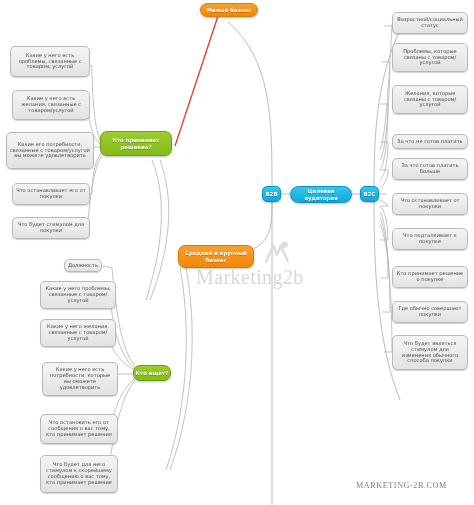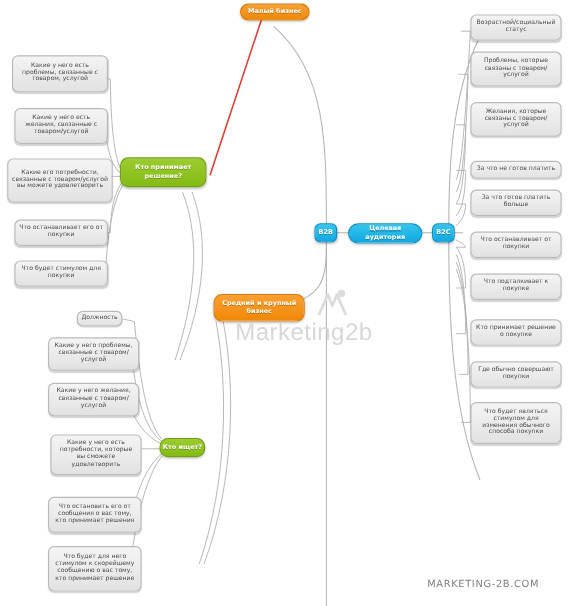--- a/index.html
+++ b/index.html
@@ -68,36 +68,37 @@
     box-shadow:0 1px 2px rgba(0,0,0,0.25);
     text-shadow:0 1px 0 rgba(0,0,0,0.25);
   }
   .blue.pill{border-radius:9px;}
 
   .watermark{
     position:absolute;
     left:196px;top:266px;
     font-size:20px;
     color:#d7d7d7;
-    font-family:Liberation Sans, sans-serif;
+    font-family:Liberation Serif, serif;
     letter-spacing:0.4px;
     user-select:none;
   }
   .wm-logo{
     position:absolute;
     left:262px;top:238px;
     width:30px;height:30px;
     color:#dcdcdc;
   }
   .footer{
     position:absolute;
     left:356px;top:481px;
     font-size:8.2px;
     letter-spacing:0.55px;
     color:#808080;
+    font-family:Liberation Serif, serif;
   }
 </style>
 </head>
 <body>
 
 <div id="canvas">
 
   <svg class="links" viewBox="0 0 474 505">
 
     <path d="M272 190 C272 120 272 60 228 22" fill="none" stroke="#b4b4b4" stroke-width="0.9"></path>

